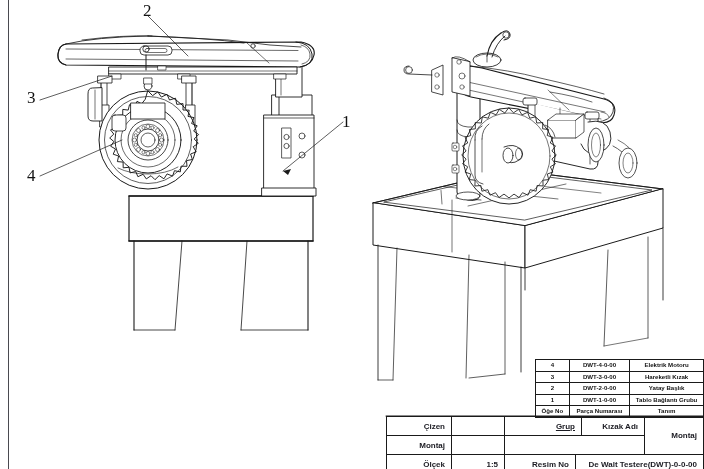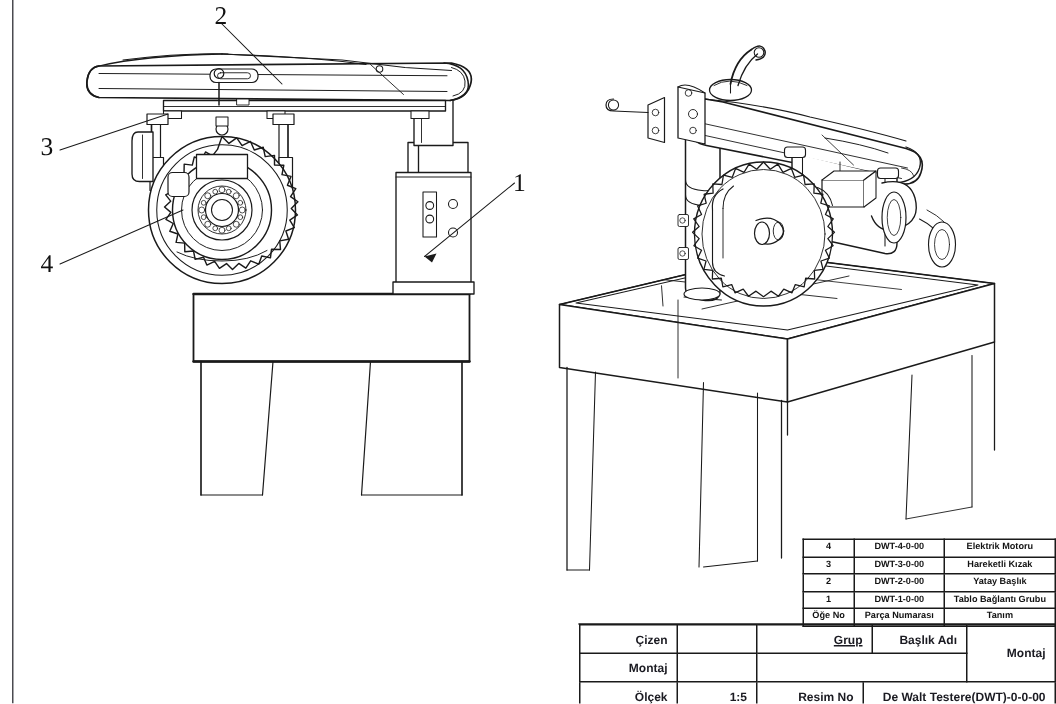--- a/index.html
+++ b/index.html
@@ -375,21 +375,21 @@
       </tr>
     </tbody>
   </table>
 
   <table class="titleblock" style="left:386px;top:416px;">
     <tbody>
       <tr>
         <td class="tb-l" style="width:52px;">Çizen</td>
         <td class="tb-l" style="width:40px;"></td>
         <td class="tb-c" style="width:128px;text-decoration:underline;" colspan="2">Grup</td>
-        <td class="tb-c" style="width:50px;">Başlık Adı</td>
+        <td class="tb-c" style="width:50px;">Kızak Adı</td>
         <td class="tb-c big" rowspan="2" style="width:46px;">Montaj</td>
       </tr>
       <tr>
         <td class="tb-l">Montaj</td>
         <td class="tb-l"></td>
         <td class="tb-c" colspan="3"></td>
       </tr>
       <tr>
         <td class="tb-l">Ölçek</td>
         <td class="tb-c">1:5</td>

